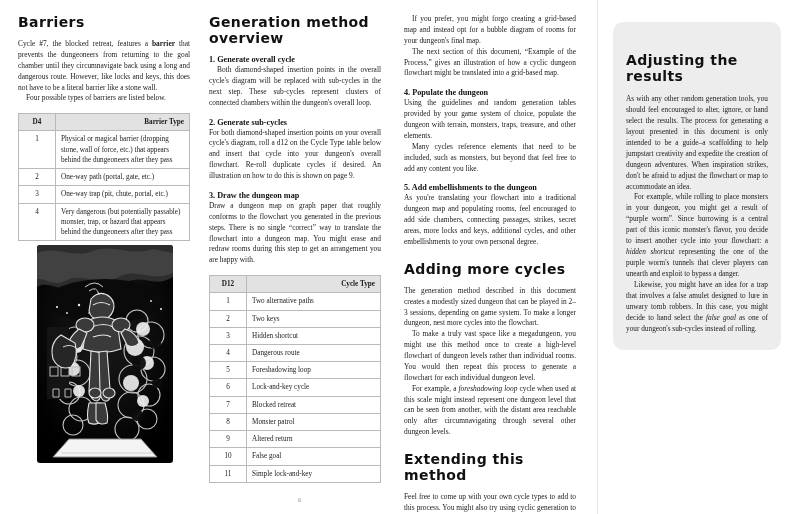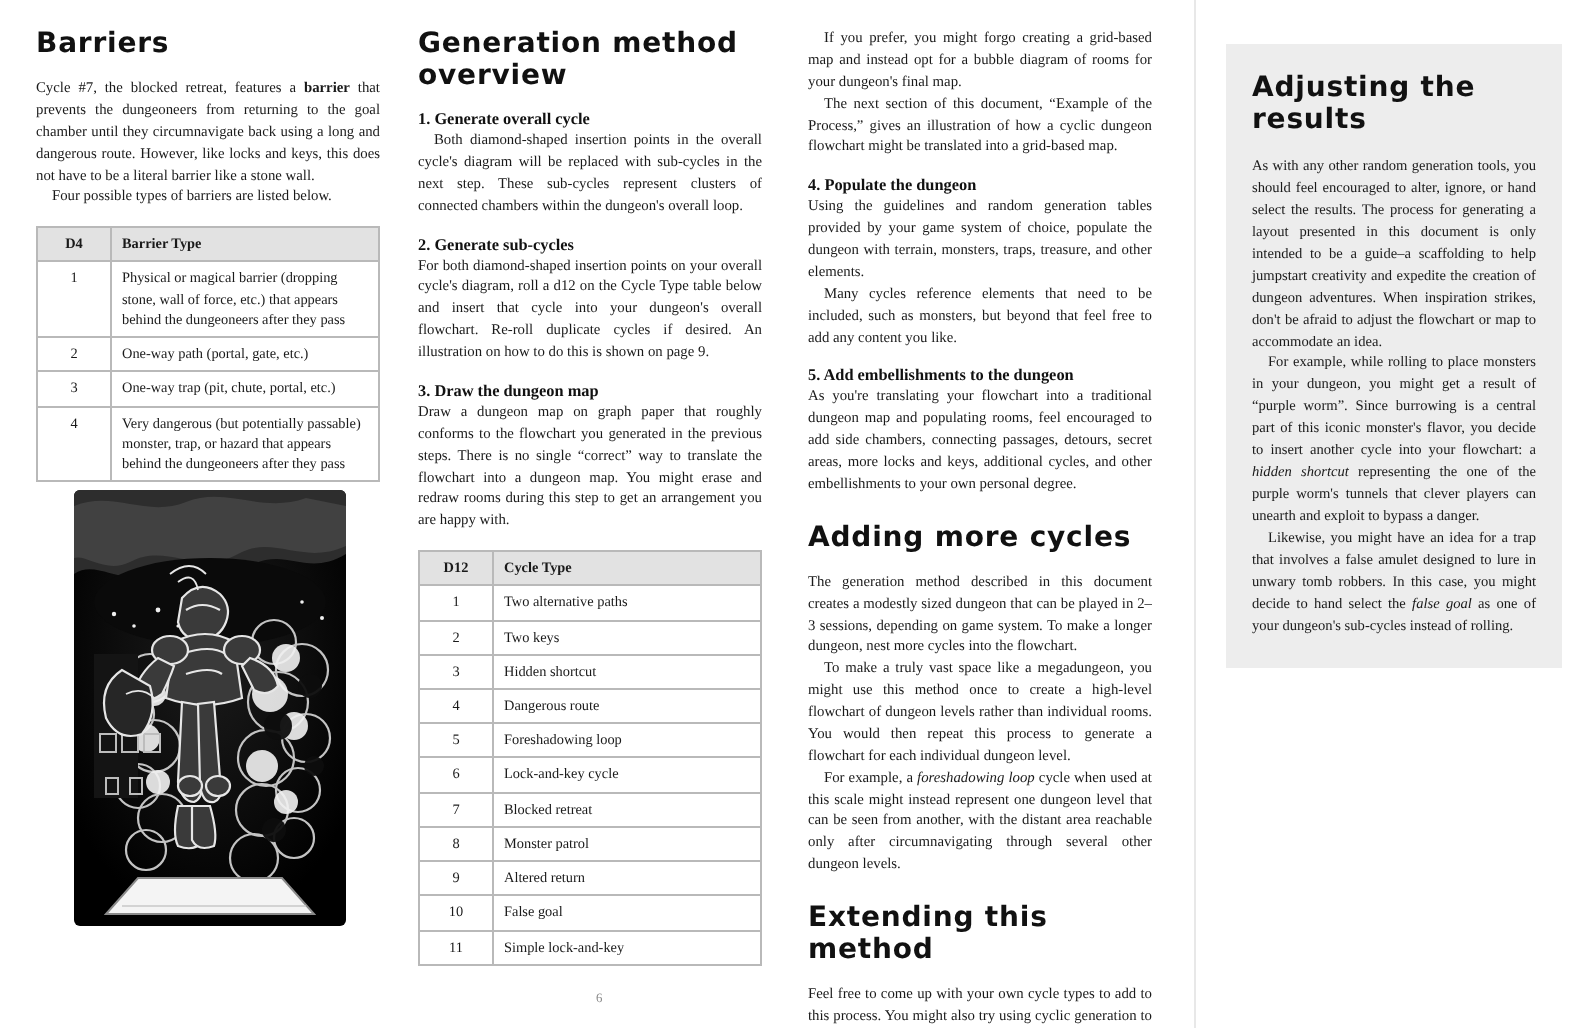--- a/index.html
+++ b/index.html
@@ -58,33 +58,34 @@
   table.t th, table.t td{
     border:1px solid #b9b9b9;
     padding:3px 5px;
     vertical-align:top;
     line-height:1.42;
   }
   table.t thead th{
     background:#e2e2e2;
     font-weight:bold;
     font-size:7.2px;
-    text-align:left;
+    text-align:right;
   }
   table.t th.num, table.t td.num{
     width:26px;text-align:center;
   }
   table.t thead th.num{text-align:center;font-family:Liberation Serif, serif;}
 
   .panel{
     position:absolute;
     left:15px;top:22px;width:168px;
     background:#ededed;
-    padding:14px 13px 15px 13px;
+    padding:30px 13px 15px 13px;
     box-sizing:border-box;
+    border-radius:10px;
   }
   .panel h1.sec{margin-bottom:10px;}
   .panel p{font-size:7.3px;line-height:1.5;}
 
   .pagenum{
     position:absolute;
     font-size:6.4px;
     color:#8a8a8a;
     font-family:"Liberation Serif", serif;
   }
@@ -313,21 +314,21 @@
         </table>
       </div>
 
       <div class="col col-3">
         <p class="ind">If you prefer, you might forgo creating a grid-based map and instead opt for a bubble diagram of rooms for your dungeon's final map.</p>
         <p class="ind">The next section of this document, “Example of the Process,” gives an illustration of how a cyclic dungeon flowchart might be translated into a grid-based map.</p>
         <h2 class="sub">4. Populate the dungeon</h2>
         <p>Using the guidelines and random generation tables provided by your game system of choice, populate the dungeon with terrain, monsters, traps, treasure, and other elements.</p>
         <p class="ind">Many cycles reference elements that need to be included, such as monsters, but beyond that feel free to add any content you like.</p>
         <h2 class="sub">5. Add embellishments to the dungeon</h2>
-        <p>As you're translating your flowchart into a traditional dungeon map and populating rooms, feel encouraged to add side chambers, connecting passages, detours, secret areas, more locks and keys, additional cycles, and other embellishments to your own personal degree.</p>
+        <p>As you're translating your flowchart into a traditional dungeon map and populating rooms, feel encouraged to add side chambers, connecting passages, strikes, secret areas, more locks and keys, additional cycles, and other embellishments to your own personal degree.</p>
 
         <div class="gap-l"></div>
         <h1 class="sec">Adding more cycles</h1>
         <p>The generation method described in this document creates a modestly sized dungeon that can be played in 2–3 sessions, depending on game system. To make a longer dungeon, nest more cycles into the flowchart.</p>
         <p class="ind">To make a truly vast space like a megadungeon, you might use this method once to create a high-level flowchart of dungeon levels rather than individual rooms. You would then repeat this process to generate a flowchart for each individual dungeon level.</p>
         <p class="ind"><span>For example, a </span><em>foreshadowing loop</em><span> cycle when used at this scale might instead represent one dungeon level that can be seen from another, with the distant area reachable only after circumnavigating through several other dungeon levels.</span></p>
 
         <div class="gap-l"></div>
         <h1 class="sec">Extending this method</h1>
         <p>Feel free to come up with your own cycle types to add to this process. You might also try using cyclic generation to create site-based wilderness or science-fiction adventures.</p>

